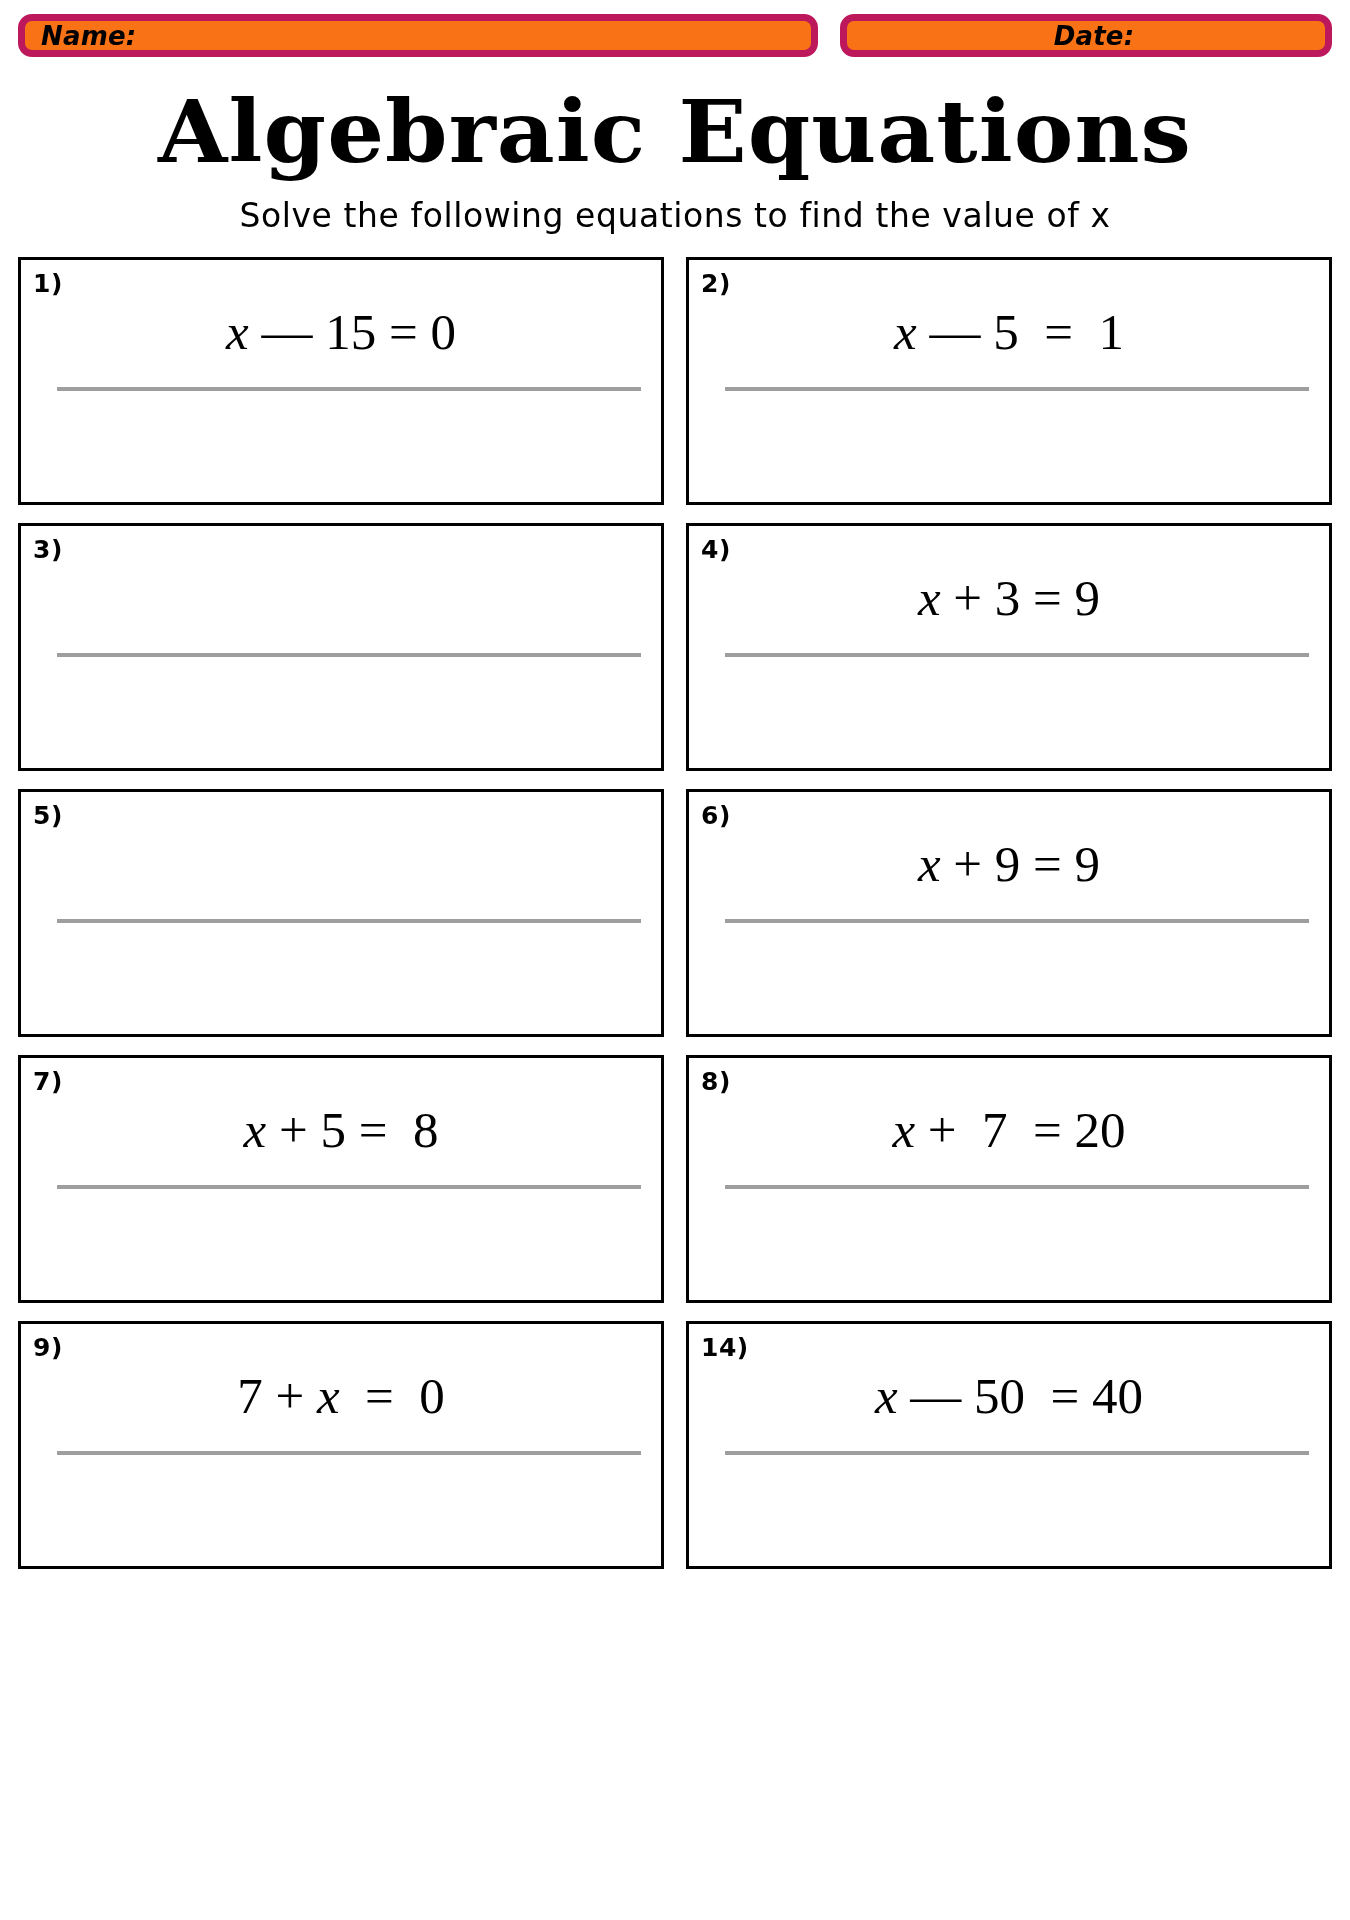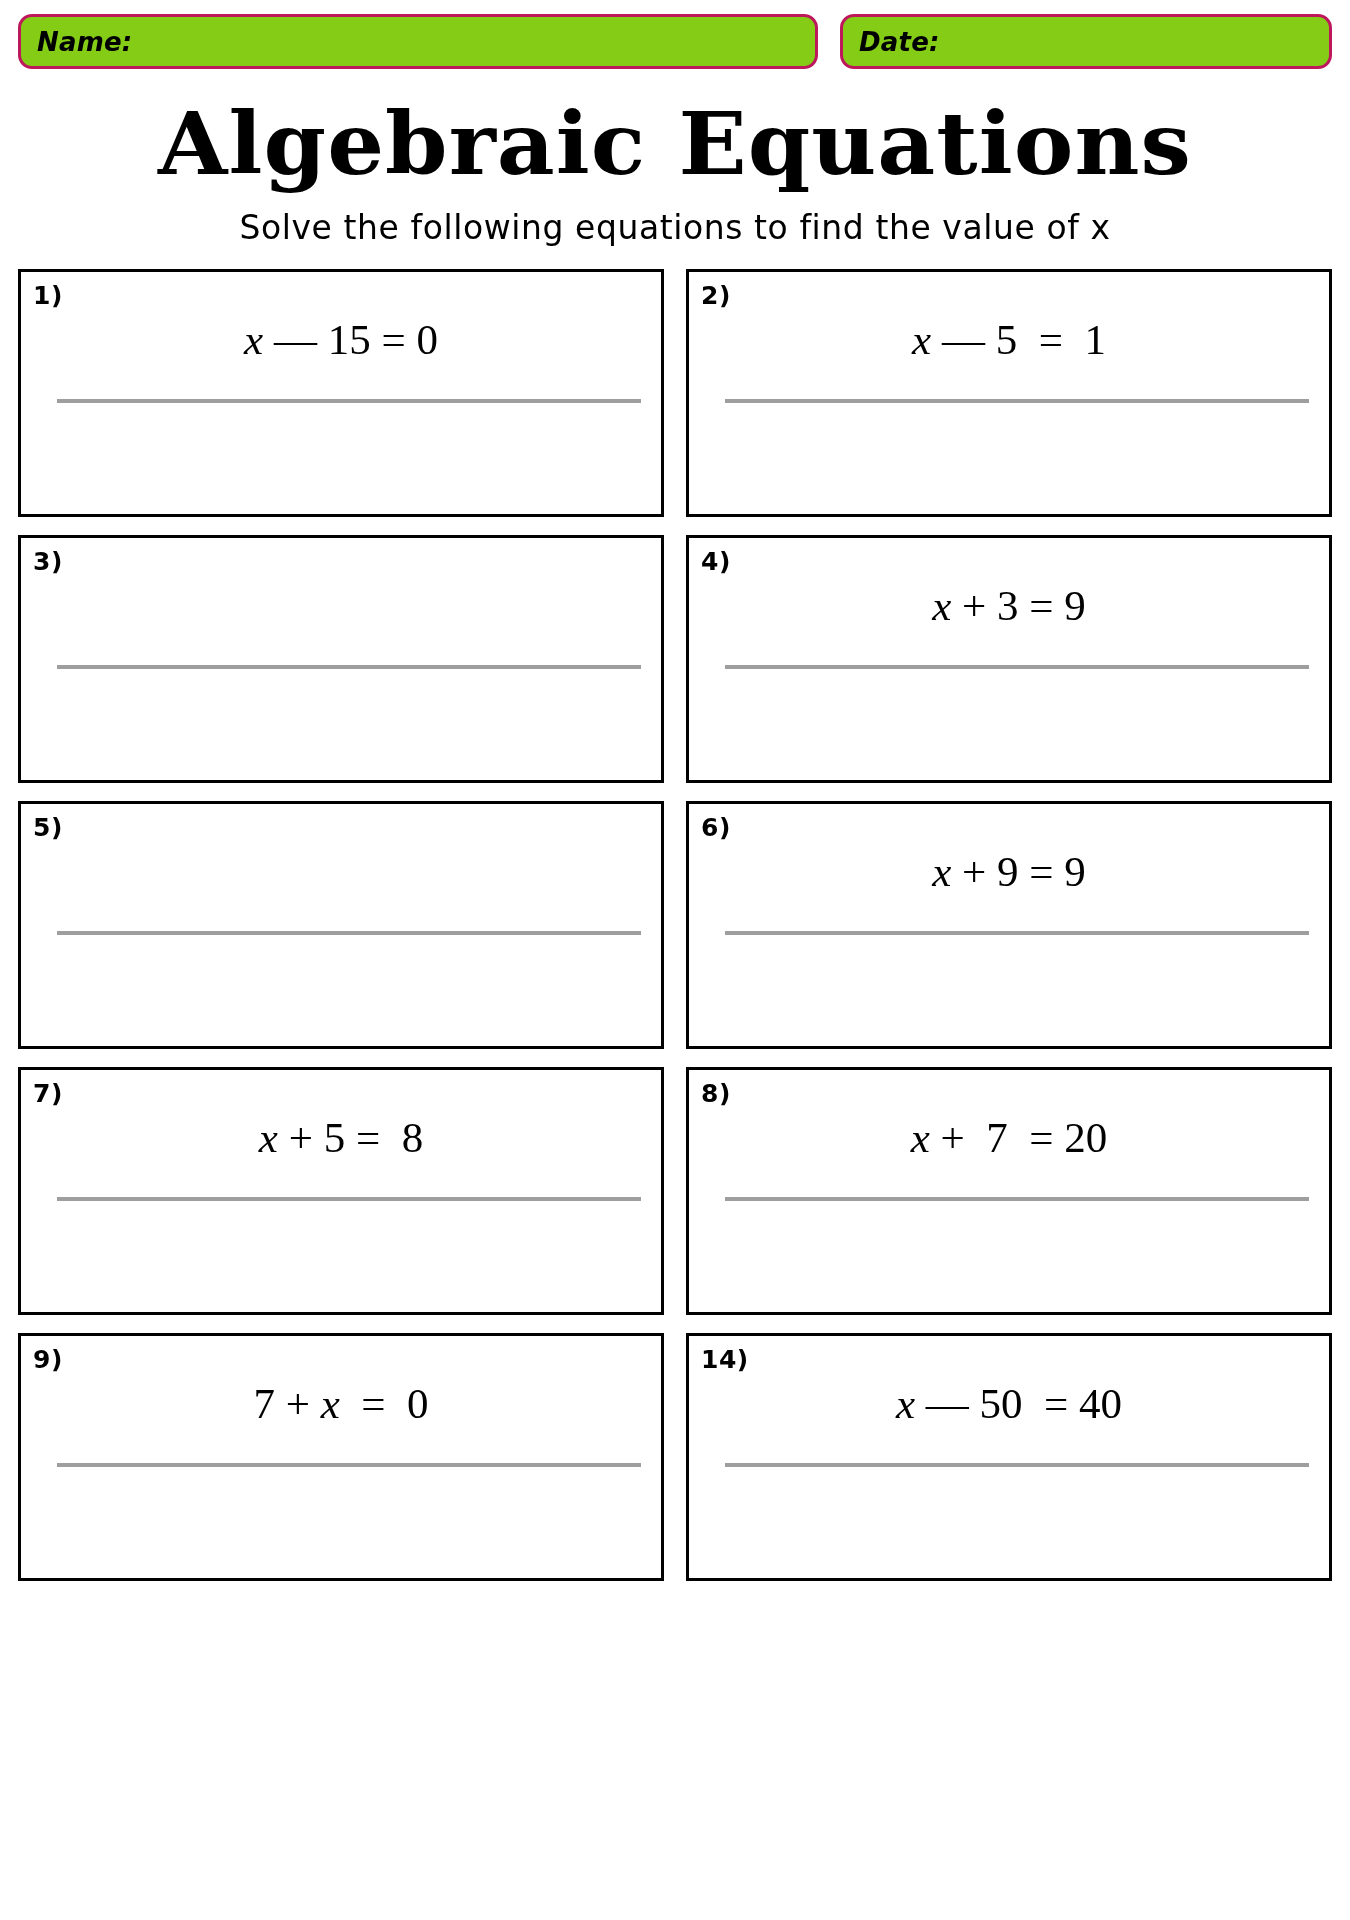--- a/index.html
+++ b/index.html
@@ -23,31 +23,31 @@
   }
 
   
   .header-row {
     display: flex;
     gap: 22px;
     padding: 14px 18px 0 18px;
     box-sizing: border-box;
   }
   .field-box {
-    border: 3px solid #be185d;
+    border: 7px solid #be185d;
     border-radius: 14px;
-    height: 55px;
+    height: 43px;
     display: flex;
     align-items: center;
     padding-left: 16px;
     box-sizing: border-box;
-    background: #84cc16;
+    background: #f97316;
   }
   .field-name { flex: 0 0 800px; }
-  .field-date { flex: 1 1 auto; }
+  .field-date { flex: 1 1 auto; justify-content: center; }
   .field-label {
     font-family: "DejaVu Sans", sans-serif;
     font-weight: 700;
     font-style: italic;
     font-size: 26px;
     letter-spacing: 0.2px;
     white-space: nowrap;
   }
 
   
@@ -96,21 +96,21 @@
     font-size: 25px;
     letter-spacing: 0.5px;
   }
   .equation {
     position: absolute;
     top: 44px;
     left: 0;
     right: 0;
     text-align: center;
     font-family: "Liberation Serif", serif;
-    font-size: 43px;
+    font-size: 51px;
     line-height: 1.1;
     white-space: pre;
   }
   .equation .var {
     font-style: italic;
   }
   .answer-line {
     position: absolute;
     left: 36px;
     right: 20px;

